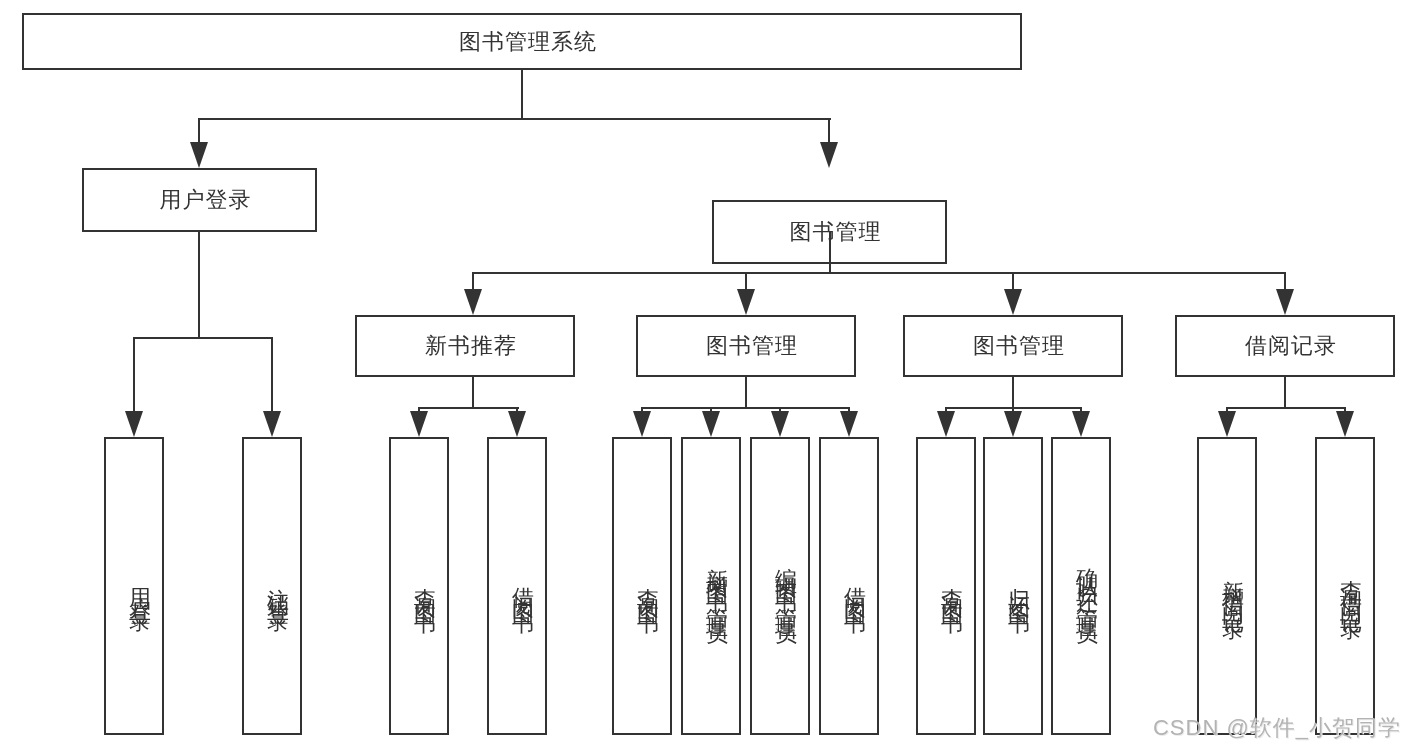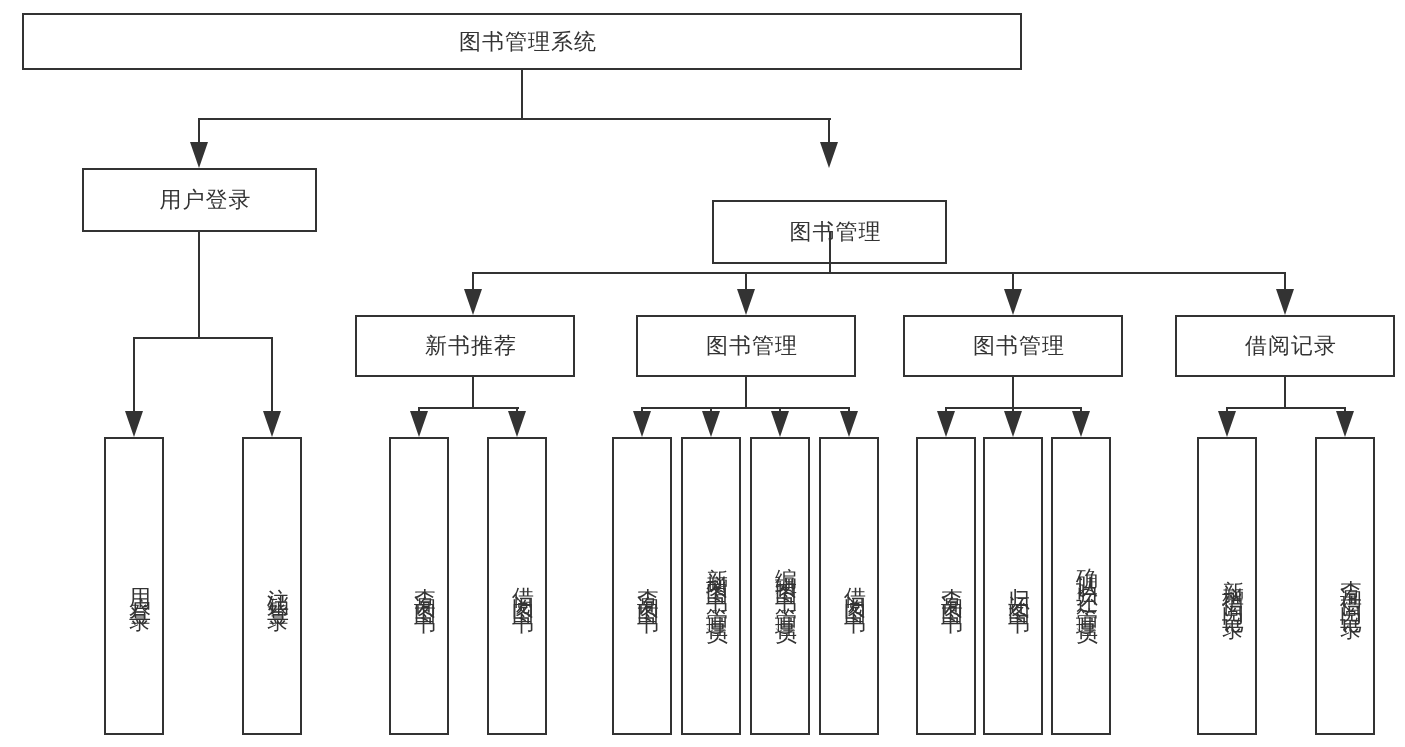--- a/index.html
+++ b/index.html
@@ -149,14 +149,15 @@
   <div class="box leaf" style="left:750px;  top:437px; width:60px; height:298px;">编辑图书（管理员）</div>
   <div class="box leaf" style="left:819px;  top:437px; width:60px; height:298px;">借阅图书</div>
 
   <div class="box leaf" style="left:916px;  top:437px; width:60px; height:298px;">查询图书</div>
   <div class="box leaf" style="left:983px;  top:437px; width:60px; height:298px;">归还图书</div>
   <div class="box leaf" style="left:1051px; top:437px; width:60px; height:298px;">确认归还（管理员）</div>
 
   <div class="box leaf" style="left:1197px; top:437px; width:60px; height:298px;">新增借阅记录</div>
   <div class="box leaf" style="left:1315px; top:437px; width:60px; height:298px;">查询借阅记录</div>
 
+  <div class="watermark">CSDN @软件_小贺同学</div>
 
 </div>
 
 </body></html>

